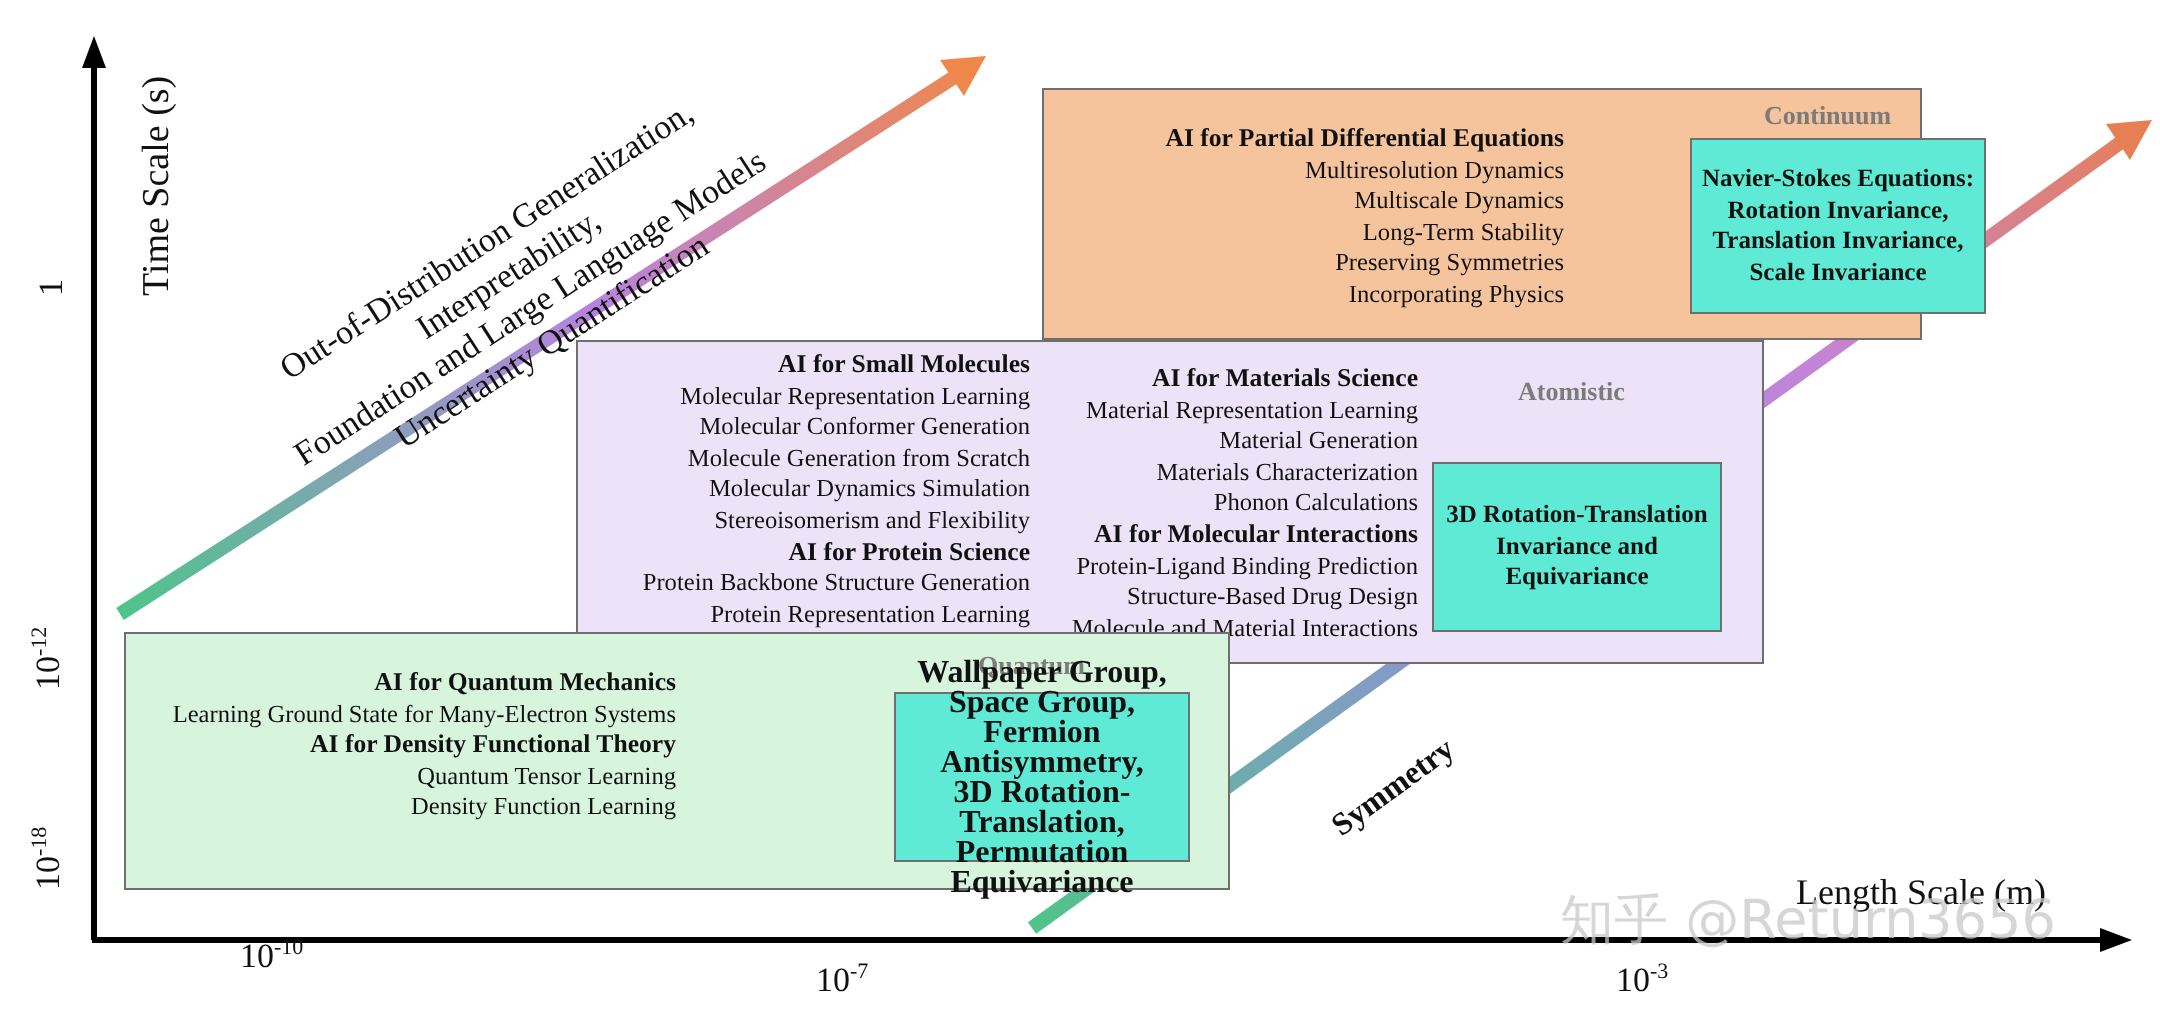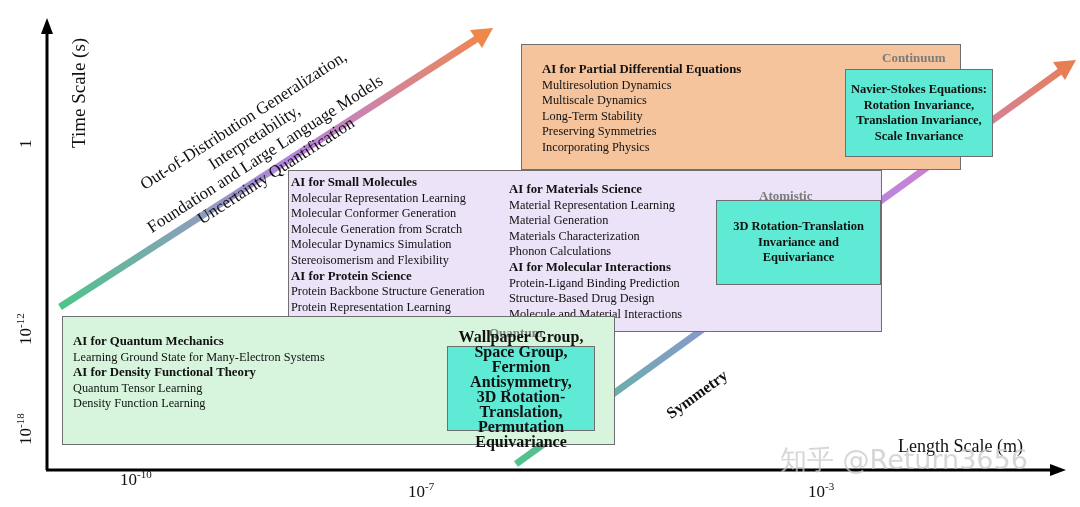--- a/index.html
+++ b/index.html
@@ -8,21 +8,21 @@
   .abs { position: absolute; }
   svg.layer { position: absolute; left: 0; top: 0; }
   .box { position: absolute; border: 1px solid #6f6f6f; box-sizing: border-box; }
   .box.continuum { background: #f5c49d; }
   .box.atomistic { background: #ece3f8; }
   .box.quantum { background: #d6f5dc; }
   .inner { position: absolute; background: #5eead4; border: 1px solid #6f6f6f; box-sizing: border-box;
            display: flex; flex-direction: column; align-items: center; justify-content: center;
            font-size: 12.5px; line-height: 15.5px; text-align: center; font-weight: bold; }
   .cat { position: absolute; font-weight: bold; color: #7b7b7b; font-size: 13px; }
-  .block { position: absolute; text-align: left; font-size: 12.3px; line-height: 15.6px; }
+  .block { position: absolute; text-align: right; font-size: 12.3px; line-height: 15.6px; }
   .block .h { font-weight: bold; font-size: 12.8px; }
   .tick { position: absolute; font-size: 17px; }
   .tick sup { font-size: 11px; }
   .rot { transform-origin: left top; white-space: nowrap; }
 </style>
 </head>
 <body>
 
 <svg class="layer" width="1080" height="507">
   <defs>
@@ -130,21 +130,21 @@
     <div class="h">AI for Materials Science</div>
     <div>Material Representation Learning</div>
     <div>Material Generation</div>
     <div>Materials Characterization</div>
     <div>Phonon Calculations</div>
     <div class="h">AI for Molecular Interactions</div>
     <div>Protein-Ligand Binding Prediction</div>
     <div>Structure-Based Drug Design</div>
     <div>Molecule and Material Interactions</div>
   </div>
-  <div class="inner" style="left:427px; top:29px; width:165px; height:85px;">
+  <div class="inner" style="left:427px; top:60px; width:145px; height:85px;">
     <div>3D Rotation-Translation</div>
     <div>Invariance and</div>
     <div>Equivariance</div>
   </div>
 </div>
 
 <div class="box quantum" style="left:62px; top:316px; width:553px; height:129px;">
   <div class="cat" style="left:426px; top:8px;">Quantum</div>
   <div class="block" style="left:10px; top:17px; width:265px;">
     <div class="h">AI for Quantum Mechanics</div>

